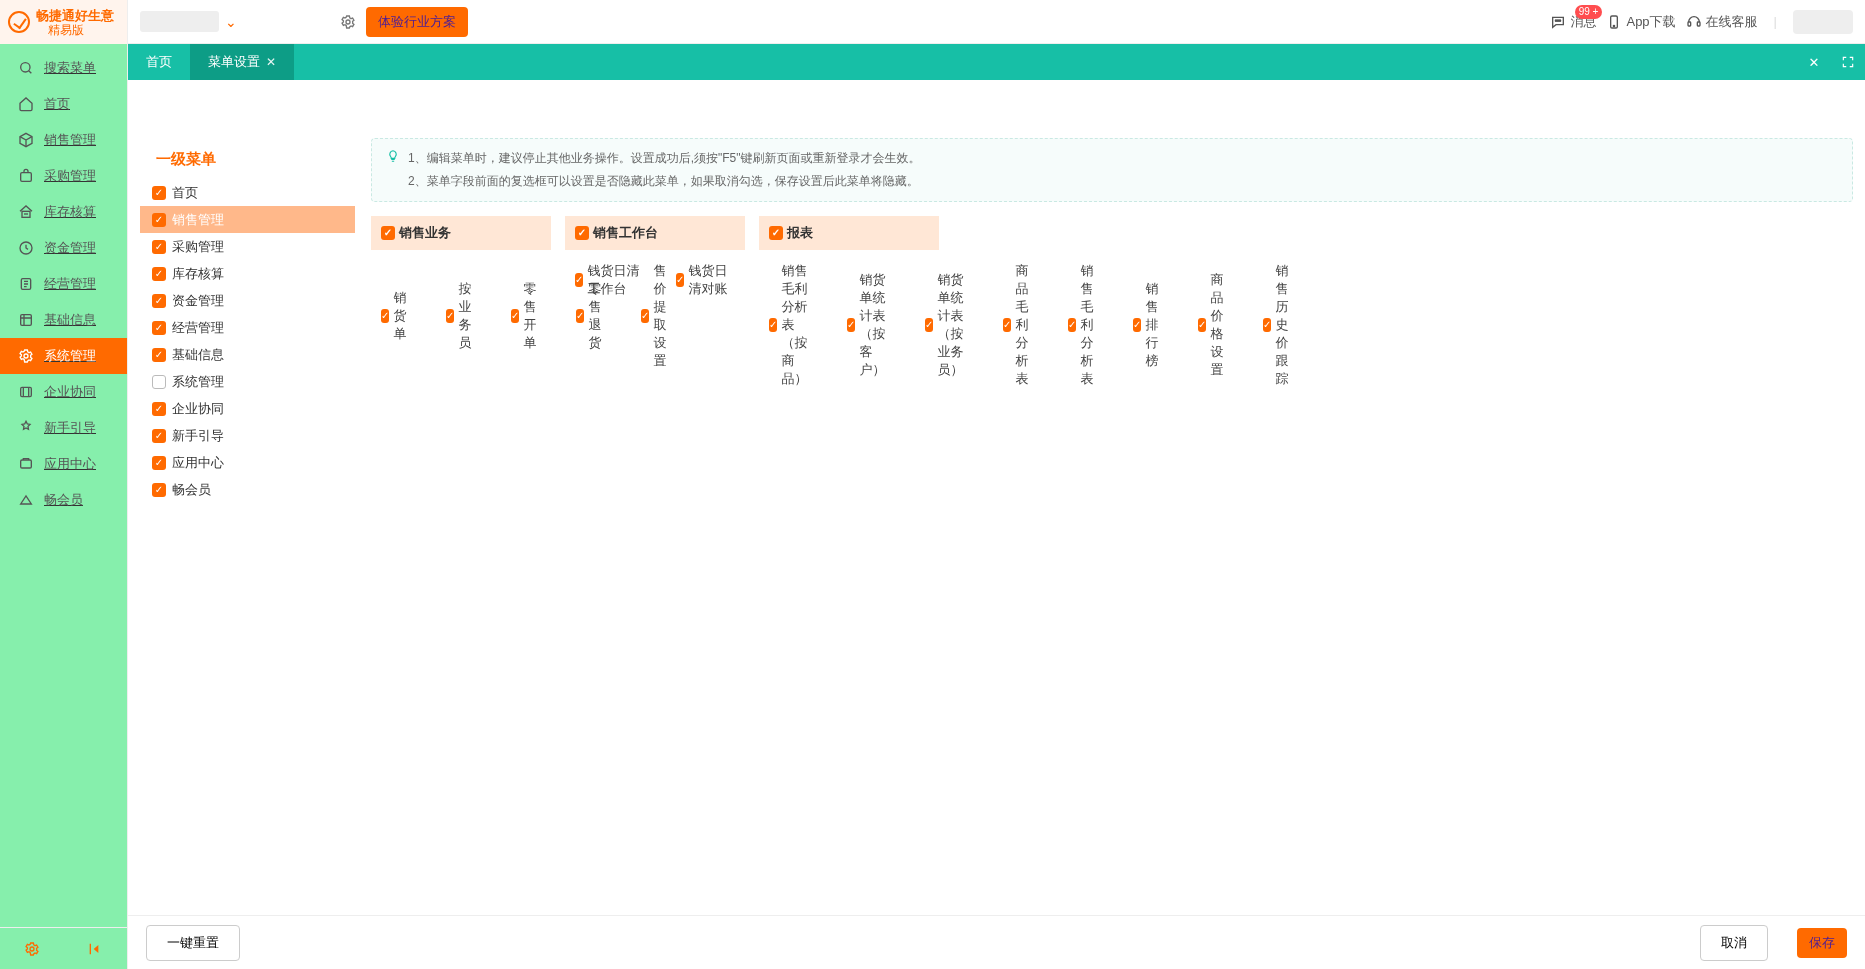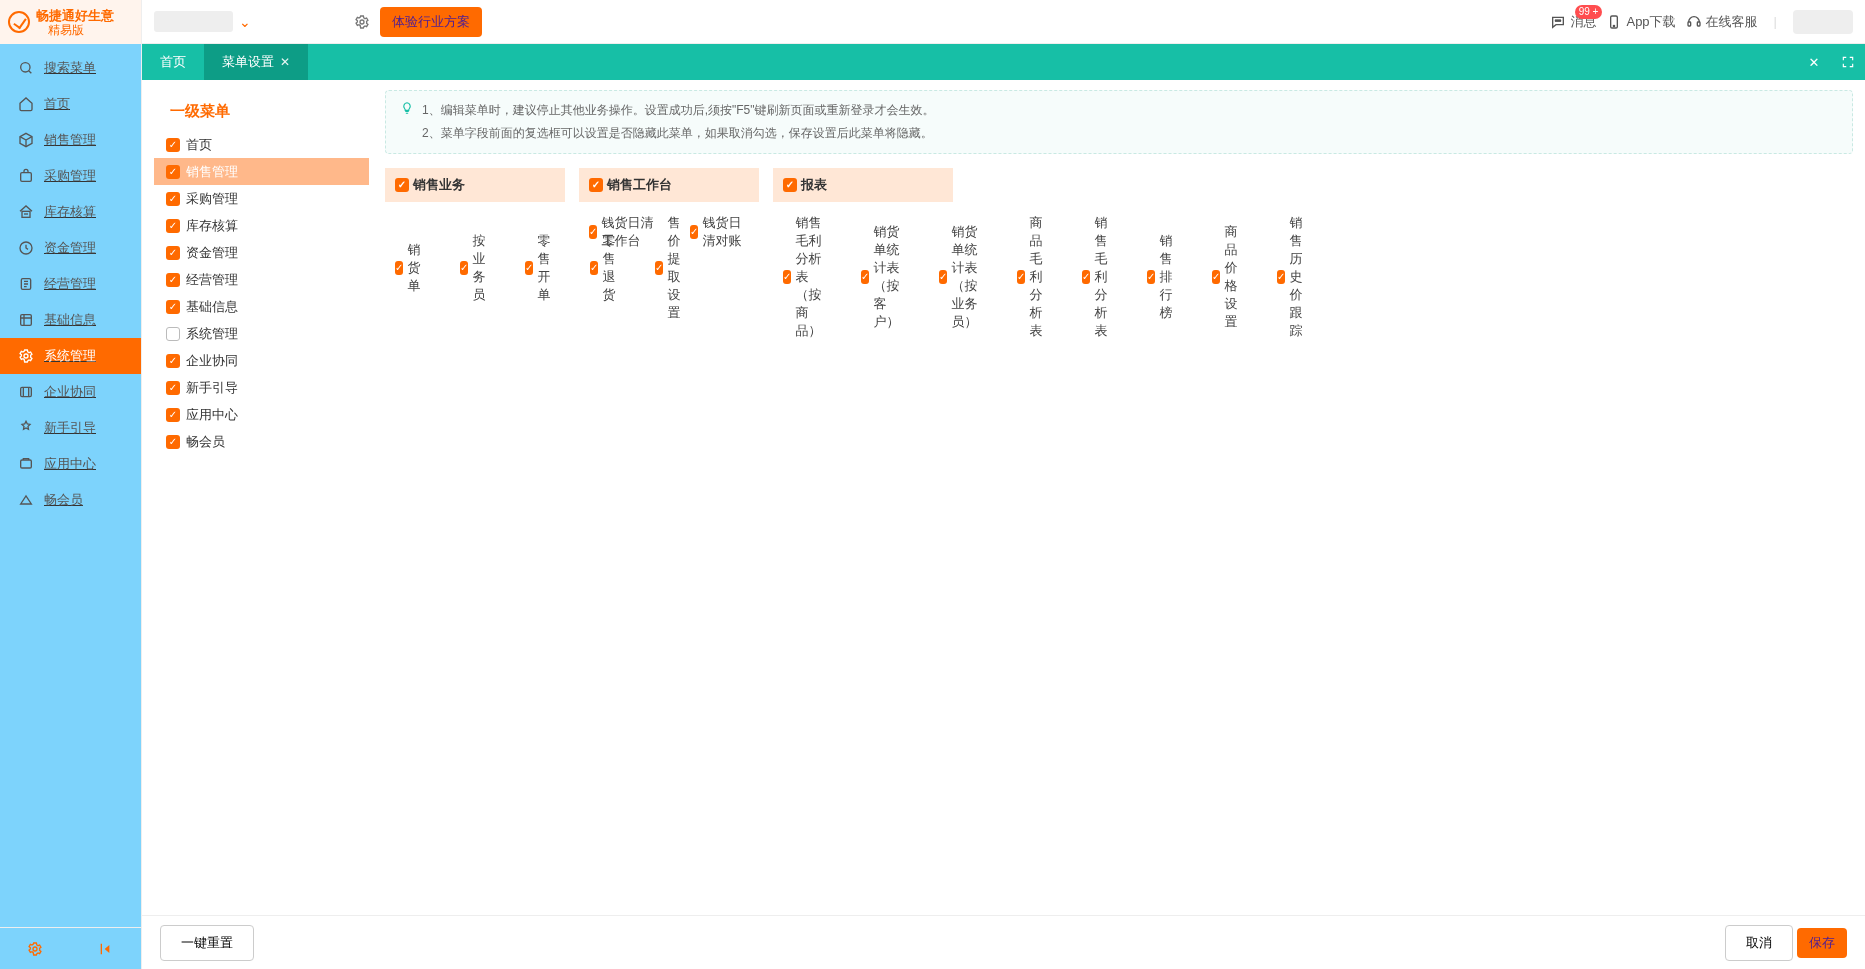--- a/index.html
+++ b/index.html
@@ -1,21 +1,21 @@
 <!DOCTYPE html>
 <html><head>
 <meta charset="utf-8">
 <style>
 * { margin: 0; padding: 0; box-sizing: border-box; font-family: "Microsoft YaHei", "PingFang SC", sans-serif; }
 html, body { height: 100%; width: 100%; overflow: hidden; }
 body { font-size: 13px; color: #333; background: #fff; }
 
 
 .app { display: flex; height: 100vh; }
-.sidebar { width: 142px; background: #7dd3fc; display: flex; flex-direction: column; border-right: 1px solid #eee; }
+.sidebar { width: 128px; background: #86efac; display: flex; flex-direction: column; border-right: 1px solid #eee; }
 .main { flex: 1; display: flex; flex-direction: column; min-width: 0; }
 
 
 .logo-area { height: 44px; background: #fff4ed; display: flex; align-items: center; gap: 6px; padding: 0 8px; }
 .logo-mark { width: 22px; height: 22px; border: 2px solid #ff6a00; border-radius: 50%; position: relative; }
 .logo-mark::before { content: ""; position: absolute; left: 6px; top: 3px; width: 6px; height: 10px; border: 2px solid #ff6a00; border-top: none; border-left: none; transform: rotate(35deg); }
 .logo-text { display: flex; flex-direction: column; line-height: 1; }
 .logo-cn { color: #ff6a00; font-size: 13px; font-weight: 600; }
 .logo-sub { color: #ff6a00; font-size: 12px; margin-top: 2px; margin-left: 12px; }
 
@@ -41,21 +41,21 @@
 
 
 .tabs { height: 36px; background: #17bfa6; display: flex; align-items: stretch; color: #fff; }
 .tab { display: flex; align-items: center; padding: 0 18px; font-size: 13px; cursor: pointer; gap: 6px; }
 .tab.active { background: #0d9d86; }
 .tab-close { font-size: 12px; opacity: .9; }
 .tabs-spacer { flex: 1; }
 .tab-ic { width: 34px; display: flex; align-items: center; justify-content: center; cursor: pointer; }
 
 
-.content { flex: 1; display: flex; min-height: 0; padding: 10px 12px 0 12px; gap: 16px; }
+.content { flex: 1; display: flex; min-height: 0; padding: 10px 12px 0 12px; gap: 16px; margin-top: 48px; }
 .panel-left { width: 215px; padding: 8px 0; }
 .panel-left h3 { color: #ff6a00; font-size: 15px; font-weight: 700; padding: 4px 16px 10px; }
 .l1-item { display: flex; align-items: center; height: 27px; padding: 0 12px; font-size: 13px; cursor: pointer; gap: 2px; }
 .l1-item.selected { background: #ffb88a; color: #fff; }
 
 .cb { width: 14px; height: 14px; border-radius: 3px; display: inline-flex; align-items: center; justify-content: center; margin-right: 4px; font-size: 10px; line-height: 1; }
 .cb.on { background: #ff6a00; color: #fff; }
 .cb.off { background: #fff; border: 1px solid #bbb; color: transparent; }
 .cb::before { content: "\2713"; }
 
@@ -64,21 +64,21 @@
 .note-ic { color: #17bfa6; margin-top: 2px; }
 .note-lines div { line-height: 1.9; }
 
 .groups { display: flex; gap: 14px; align-items: flex-start; }
 .grp { width: 180px; }
 .grp-head { background: #ffe7d6; height: 34px; display: flex; align-items: center; padding: 0 10px; font-size: 13px; font-weight: 600; color: #333;}
 .grp-body { padding-top: 12px; display: flex; flex-direction: row; gap: 14px; }
 .grp-row { display: flex; align-items: center; padding: 0 10px; font-size: 13px; color: #444; }
 
 
-.footer { height: 54px; border-top: 1px solid #eee; display: flex; align-items: center; padding: 0 18px; gap: 4px; }
+.footer { height: 54px; border-top: 1px solid #eee; display: flex; align-items: center; padding: 0 18px; gap: 29px; }
 .btn-plain { background: #fff; border: 1px solid #ccc; border-radius: 4px; padding: 8px 20px; font-size: 13px; cursor: pointer; }
 .footer-spacer { flex: 1; }
 
 svg { display: block; }
 </style>
 </head>
 <body>
 
 <div class="app">
   <aside class="sidebar">

